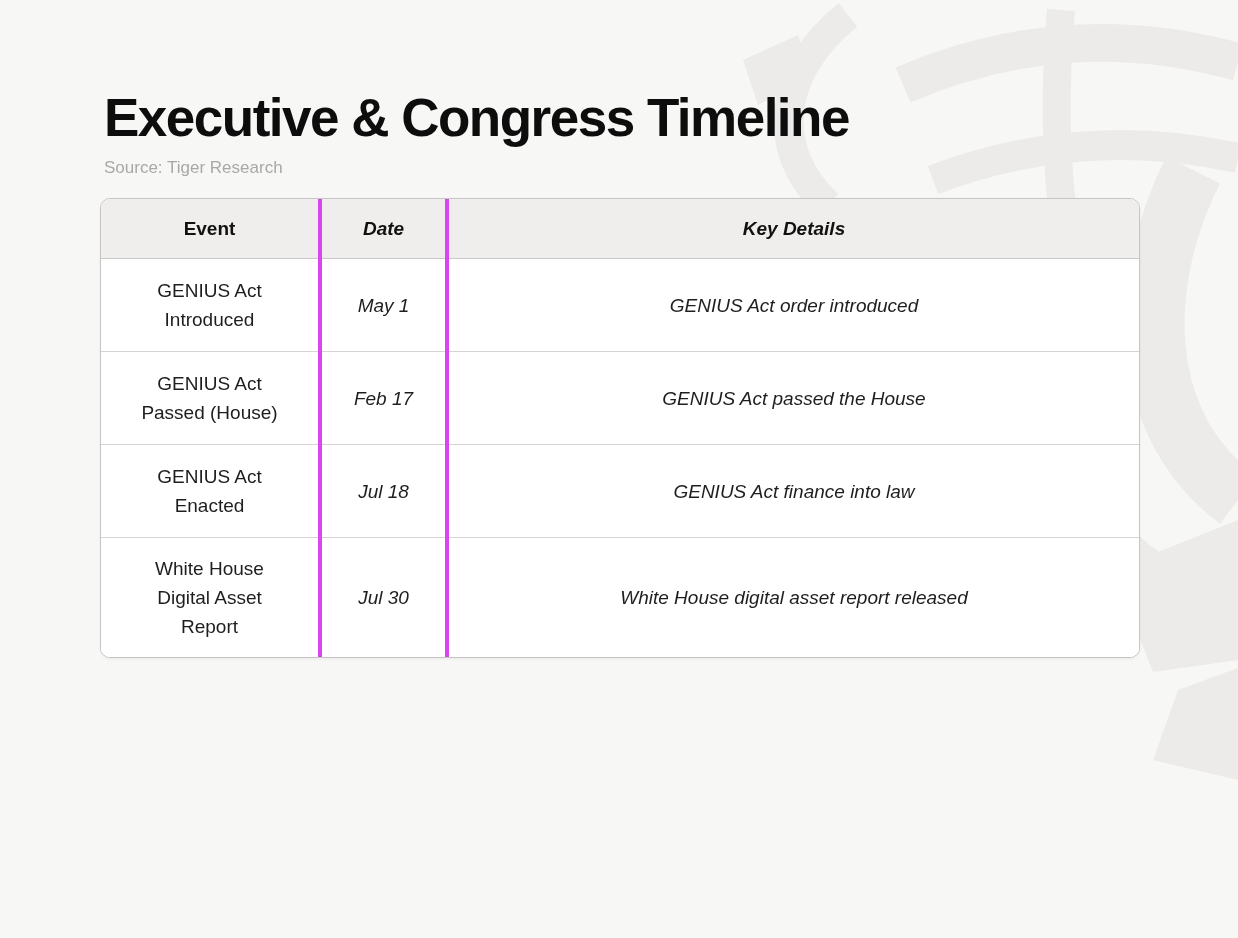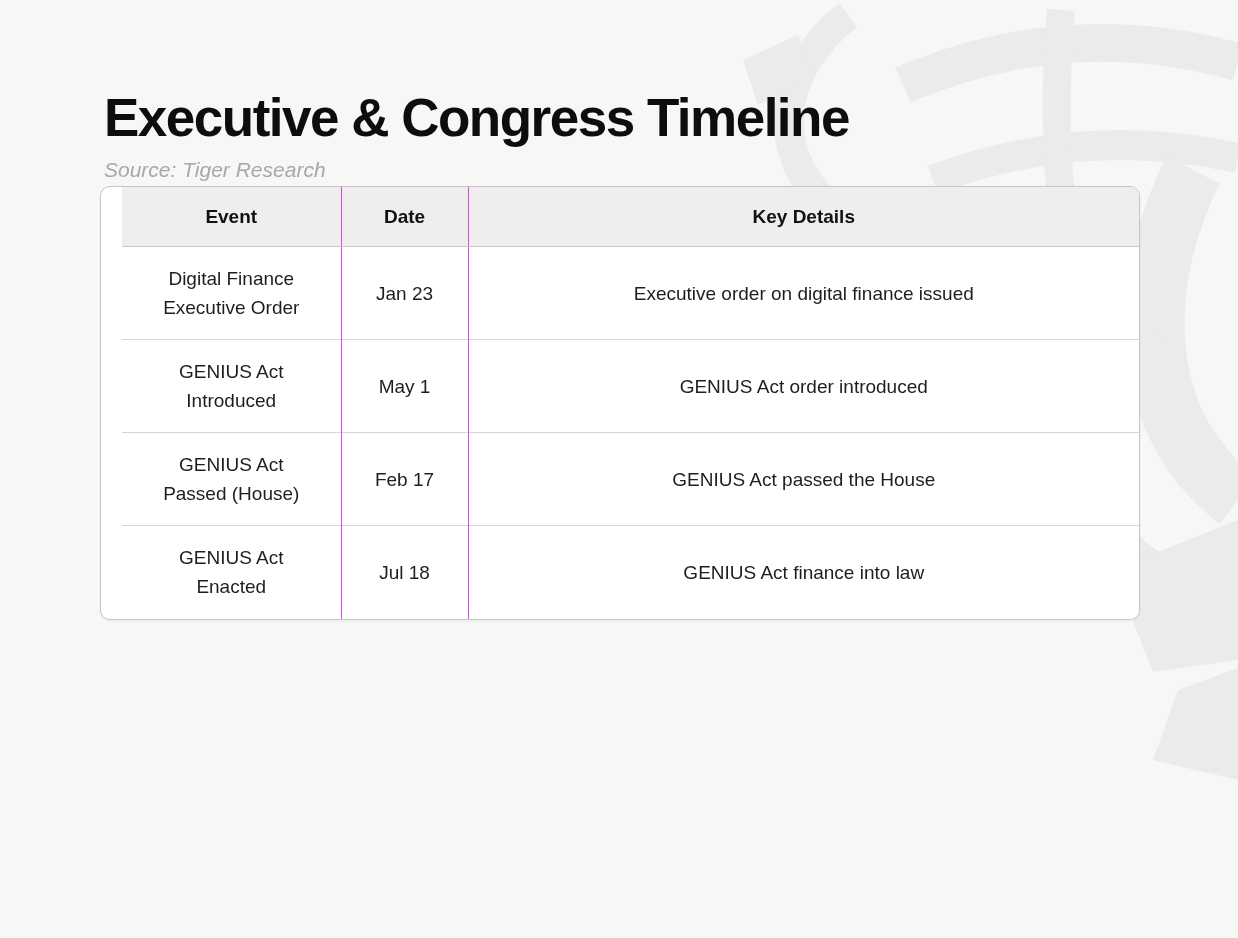--- a/index.html
+++ b/index.html
@@ -25,53 +25,51 @@
   }
   .page-title {
     margin: 0 0 13px 4px;
     font-size: 53px;
     line-height: 55px;
     font-weight: 800;
     letter-spacing: -1.5px;
     color: #0d0d0d;
   }
   .source-caption {
-    margin: 0 0 4px 4px;
-    font-style: italic;
-    font-size: 21px;
+    margin: 0 0 20px 4px;
+    font-size: 17px;
     color: #a8a8a6;
   }
   .table-wrap {
     border: 1px solid #c6c6c4;
     border-radius: 10px;
     overflow: hidden;
     background: #ffffff;
     box-shadow: 0 1px 3px rgba(0,0,0,0.06);
-    padding-left: 21px;
   }
   table {
     width: 100%;
     border-collapse: collapse;
     color: #1e1e1e;
     font-size: 19px;
     table-layout: fixed;
   }
   col.event-col { width: 219px; }
   col.date-col  { width: 127px; }
   thead th {
     background: #efeeec;
     font-weight: 700;
     color: #111111;
     height: 59px;
     border-bottom: 1px solid #c9c9c7;
     text-align: center;
     vertical-align: middle;
     padding: 0 10px;
   }
-  th + th, td + td { border-left: 1px solid #d946ef; }
+  th + th, td + td { border-left: 4px solid #d946ef; font-style: italic; }
   tbody tr + tr td { border-top: 1px solid #d5d5d3; }
   td {
     text-align: center;
     vertical-align: middle;
     height: 93px;
     line-height: 29px;
     padding: 16px 14px;
     box-sizing: border-box;
     background: #ffffff;
   }
@@ -111,26 +109,20 @@
         <col class="details-col">
       </colgroup>
       <thead>
         <tr>
           <th>Event</th>
           <th>Date</th>
           <th>Key Details</th>
         </tr>
       </thead>
       <tbody>
-  <tr>
-    <td class="event-cell">Digital Finance
-Executive Order</td>
-    <td class="date-cell">Jan 23</td>
-    <td class="details-cell">Executive order on digital finance issued</td>
-  </tr>
 
 
   <tr>
     <td class="event-cell">GENIUS Act
 Introduced</td>
     <td class="date-cell">May 1</td>
     <td class="details-cell">GENIUS Act order introduced</td>
   </tr>
 
   <tr>
@@ -140,16 +132,23 @@
     <td class="details-cell">GENIUS Act passed the House</td>
   </tr>
 
   <tr>
     <td class="event-cell">GENIUS Act
 Enacted</td>
     <td class="date-cell">Jul 18</td>
     <td class="details-cell">GENIUS Act finance into law</td>
   </tr>
 
+  <tr>
+    <td class="event-cell">White House
+Digital Asset
+Report</td>
+    <td class="date-cell">Jul 30</td>
+    <td class="details-cell">White House digital asset report released</td>
+  </tr>
 </tbody>
     </table>
   </div>
 </div>
 
 </body></html>

